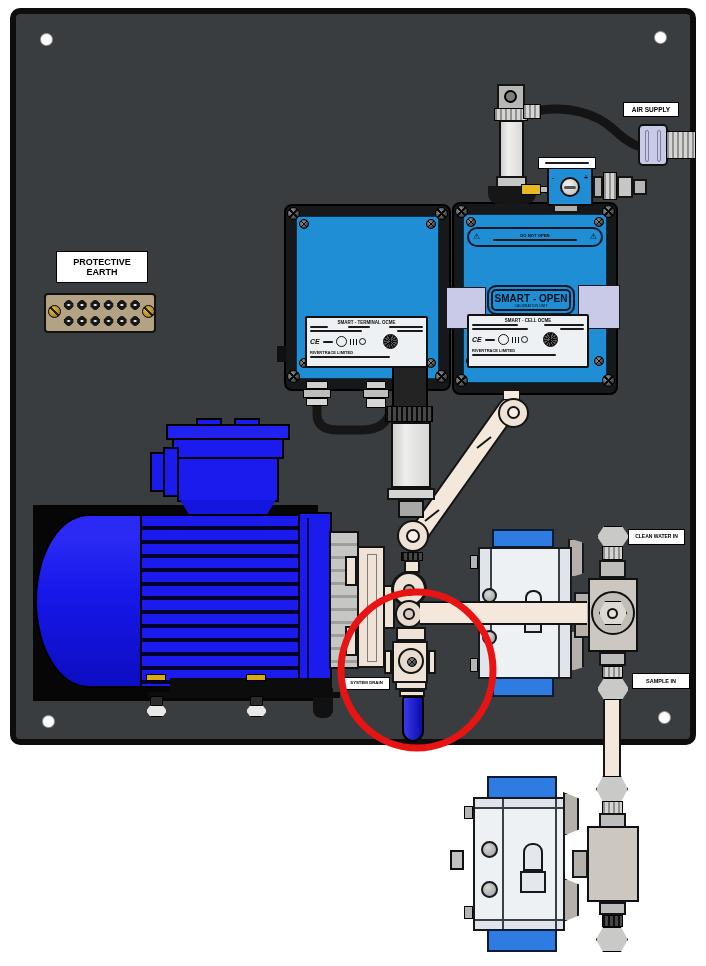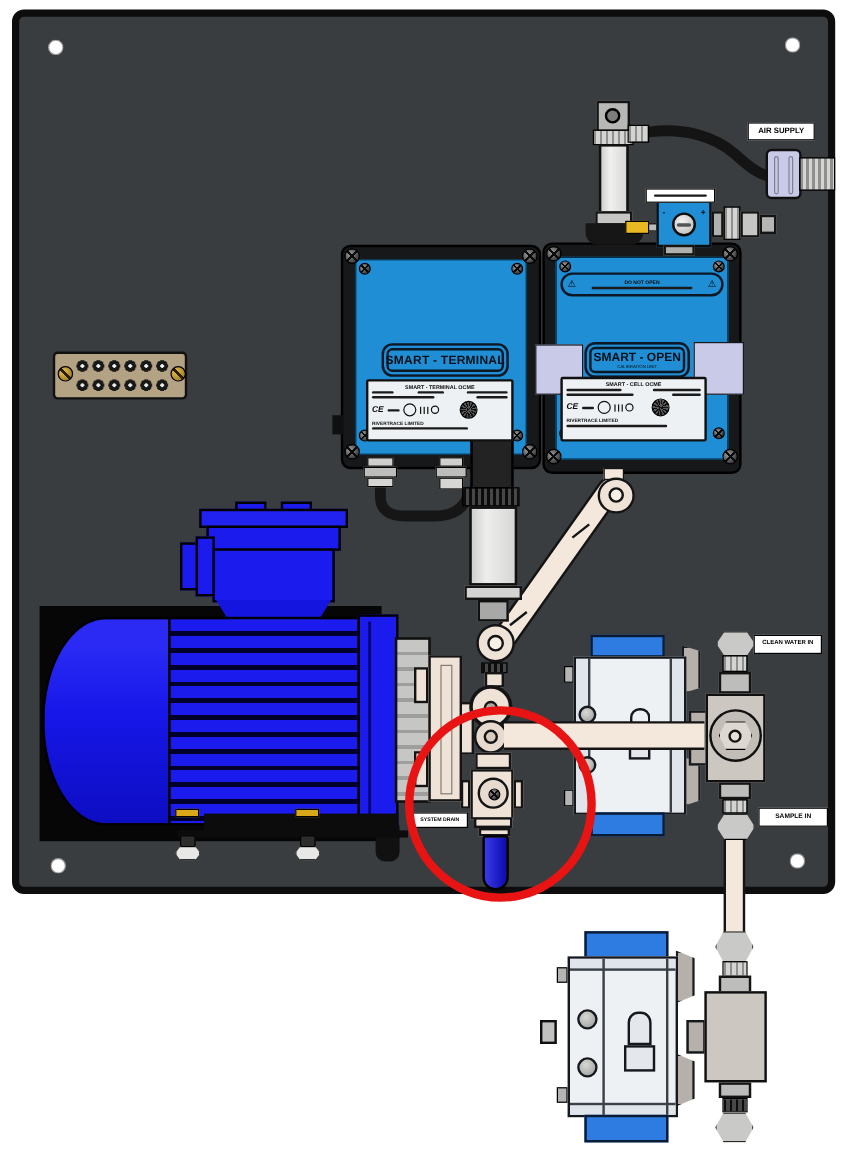--- a/index.html
+++ b/index.html
@@ -52,40 +52,41 @@
 
     <line x1="508" y1="408" x2="413" y2="542" stroke="#141414" stroke-width="21" stroke-linecap="round"></line>
     <line x1="508" y1="408" x2="413" y2="542" stroke="var(--pipe_cream)" stroke-width="17" stroke-linecap="round"></line>
     <line x1="491" y1="437" x2="477" y2="448" stroke="#141414" stroke-width="2"></line>
     <line x1="439" y1="510" x2="425" y2="521" stroke="#141414" stroke-width="2"></line>
 
     <line x1="612" y1="698" x2="612" y2="786" stroke="#141414" stroke-width="18"></line>
     <line x1="612" y1="698" x2="612" y2="786" stroke="var(--pipe_cream)" stroke-width="14"></line>
   </svg>
 
+  <div class="lbl a" style="left:56px;top:251px;width:92px;height:32px;font-size:9px;">
+    <span>PROTECTIVE</span>
+    <span>EARTH</span>
+  </div>
   <div class="a" style="left:44px;top:293px;width:112px;height:40px;background:var(--brass);border:2px solid #111;border-radius:4px;z-index:5;">
     <div class="a" style="left:16px;top:2px;width:80px;height:32px;background:radial-gradient(circle 6px at 50% 50%,#f0f0f0 0 24%,#181818 26% 78%,transparent 80%);background-size:13.3px 16px;"></div>
     <div class="a circ" style="left:2px;top:10px;width:13px;height:13px;border:1px solid #000;background:linear-gradient(45deg,transparent 42%,#2a1d00 42% 58%,transparent 58%),radial-gradient(circle at 35% 35%,#e8c050,#8a6a10);"></div>
     <div class="a circ" style="left:96px;top:10px;width:13px;height:13px;border:1px solid #000;background:linear-gradient(45deg,transparent 42%,#2a1d00 42% 58%,transparent 58%),radial-gradient(circle at 35% 35%,#e8c050,#8a6a10);"></div>
   </div>
 
   <div class="a frame" style="left:284px;top:204px;width:167px;height:187px;"></div>
   <div class="a blueface" style="left:296px;top:216px;width:143px;height:163px;z-index:5;"></div>
   <div class="a scr" style="left:287px;top:207px;width:13px;height:13px;z-index:6;"></div>
   <div class="a scr" style="left:435px;top:207px;width:13px;height:13px;z-index:6;"></div>
   <div class="a scr" style="left:287px;top:370px;width:13px;height:13px;z-index:6;"></div>
   <div class="a scr" style="left:435px;top:370px;width:13px;height:13px;z-index:6;"></div>
   <div class="a scr" style="left:299px;top:219px;width:10px;height:10px;z-index:6;"></div>
   <div class="a scr" style="left:426px;top:219px;width:10px;height:10px;z-index:6;"></div>
   <div class="a scr" style="left:299px;top:358px;width:10px;height:10px;z-index:6;"></div>
   <div class="a scr" style="left:426px;top:358px;width:10px;height:10px;z-index:6;"></div>
   <div class="a" style="left:277px;top:346px;width:9px;height:16px;background:#101010;z-index:5;"></div>
-  <div class="a tplate" style="left:318px;top:286px;width:106px;height:28px;z-index:6;">
-    <span style="font-size:10px;letter-spacing:.2px;">SMART - TERMINAL</span>
-  </div>
 
   <div class="a nplate" style="left:305px;top:316px;width:123px;height:52px;z-index:6;padding:2px 3px;">
     <div style="font-size:4.5px;font-weight:bold;text-align:center;">SMART - TERMINAL OCME</div>
     <div style="display:flex;justify-content:space-between;margin-top:1px;">
         <div class="tb" style="width:18px;"></div>
         <div class="tb" style="width:22px;"></div>
         <div class="tb" style="width:34px;"></div>
       </div>
     <div style="display:flex;justify-content:space-between;margin-top:2px;">
         <div class="tb" style="width:52px;"></div>

